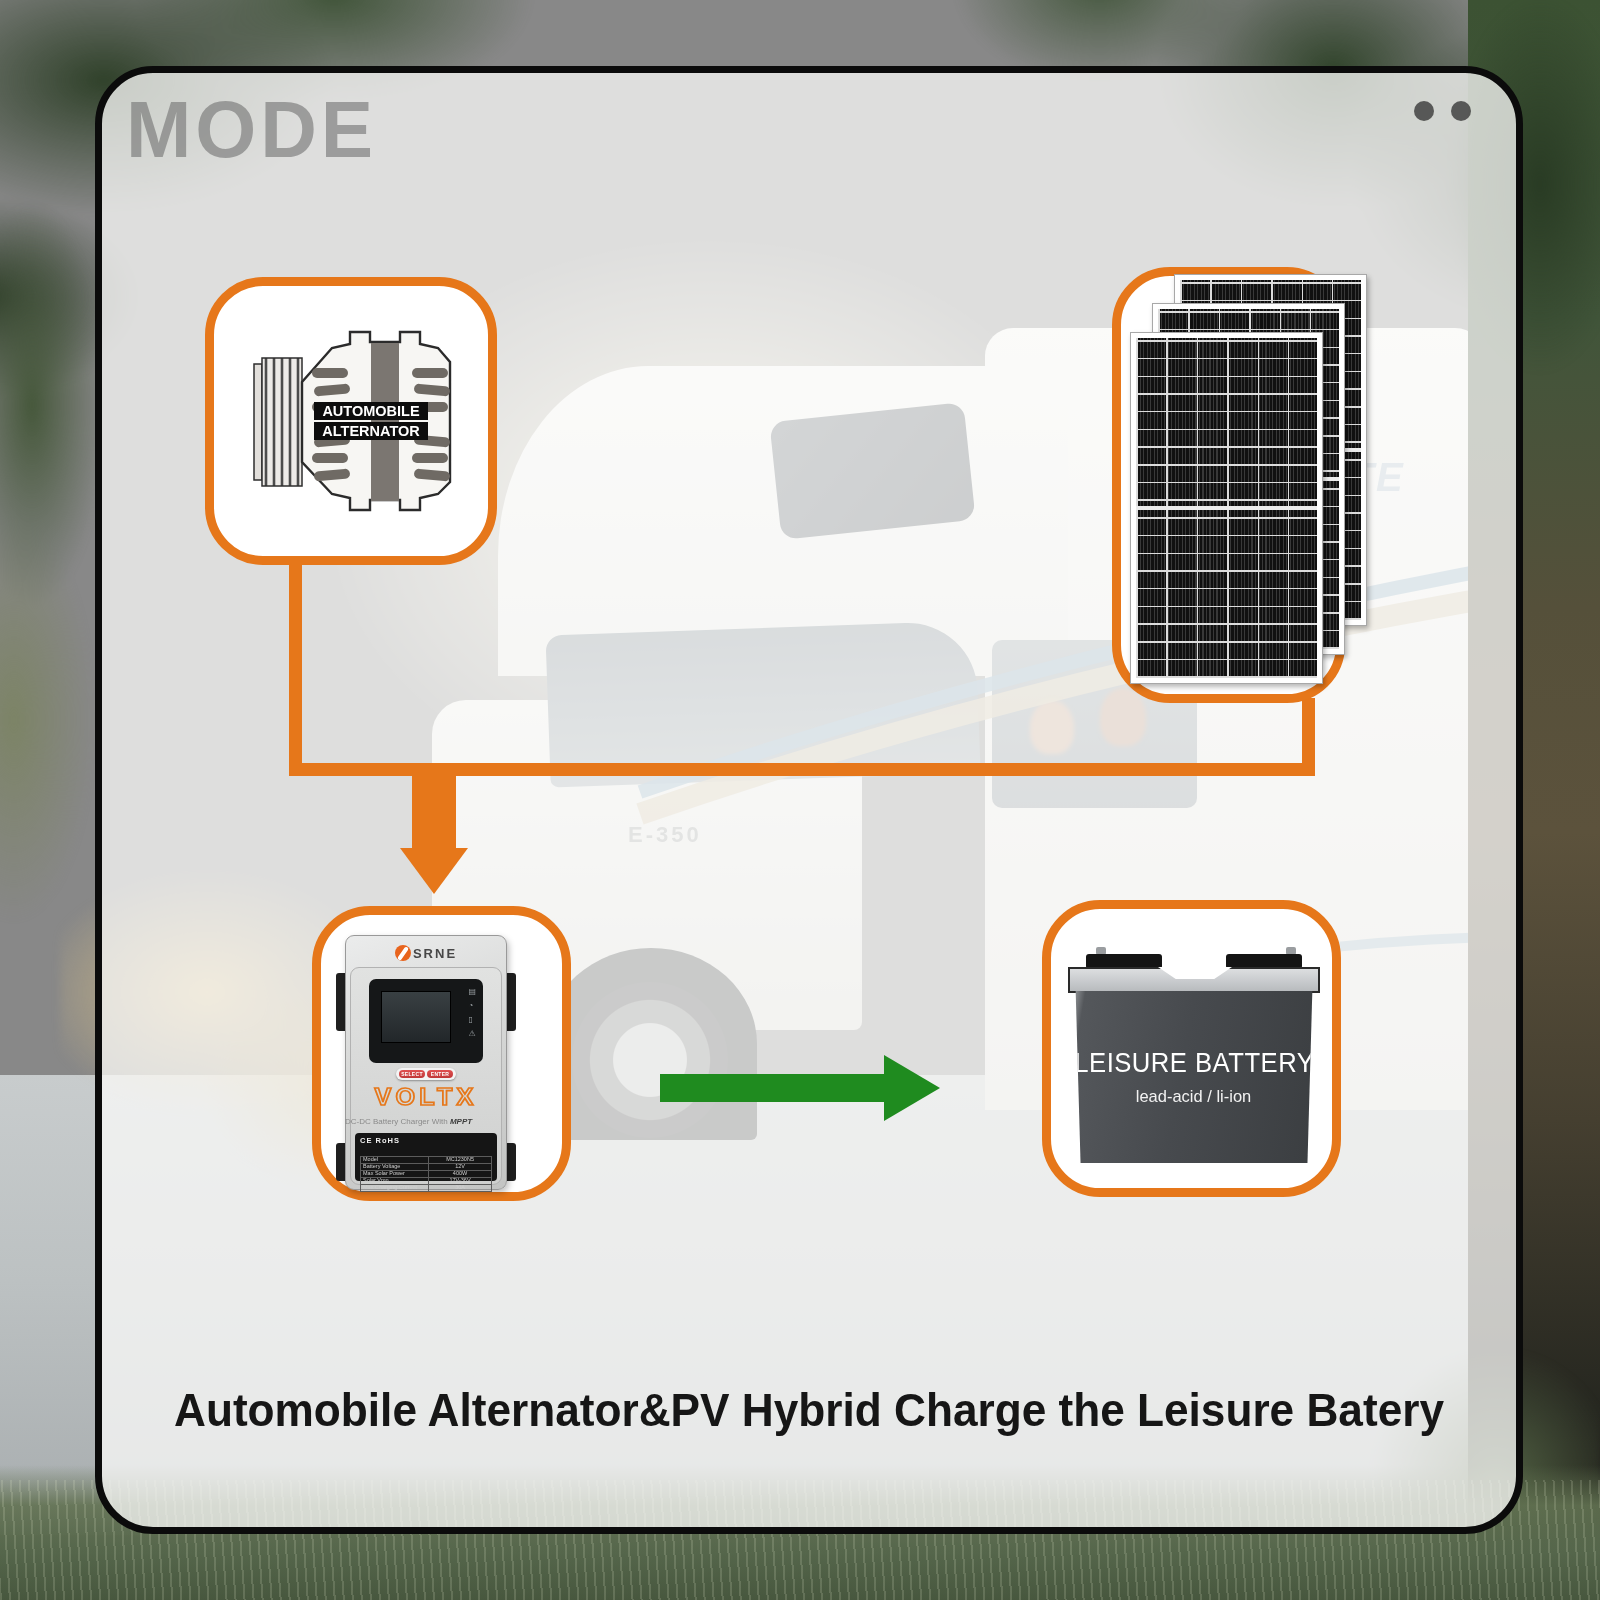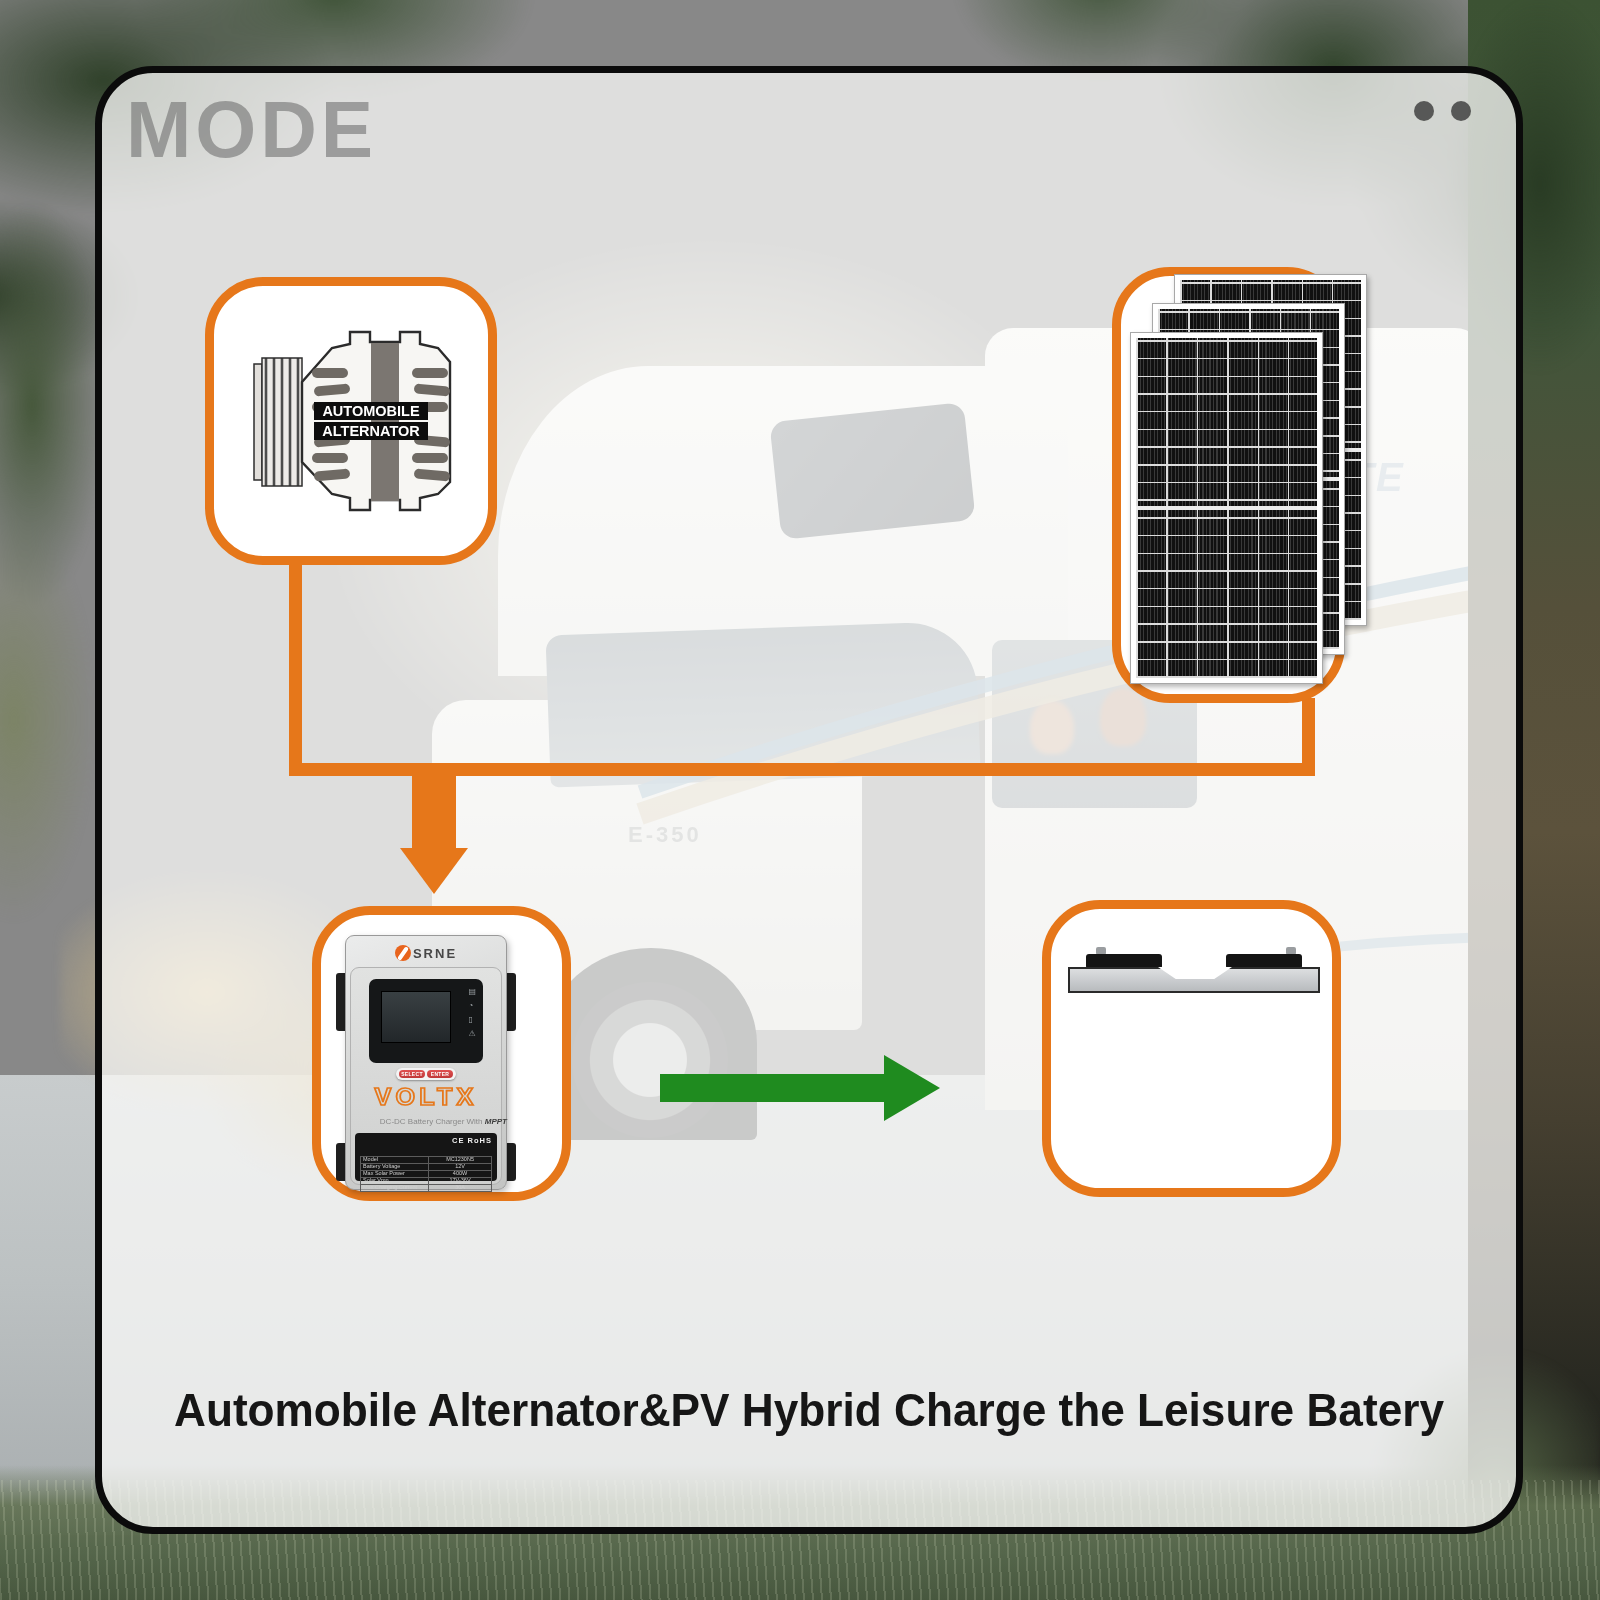--- a/index.html
+++ b/index.html
@@ -88,25 +88,25 @@
            background:linear-gradient(180deg,#394043,#22272a);}
   .scr-icons{position:absolute;right:7px;top:9px;display:flex;flex-direction:column;gap:6px;
              font-size:8px;color:#9aa0a3;line-height:1;}
   .chg-pill{position:absolute;left:51px;top:133px;width:60px;height:12px;background:#f4f4f4;border-radius:6px;
             box-shadow:0 1px 2px rgba(0,0,0,.35);display:flex;align-items:center;justify-content:center;gap:2px;}
   .chg-btn{width:26px;height:8px;border-radius:4px;background:linear-gradient(#e05050,#c03838);
            color:#fff;font-size:5px;font-weight:bold;display:flex;align-items:center;justify-content:center;letter-spacing:.3px;}
   .voltx{position:absolute;left:0;top:148px;width:100%;text-align:center;font-size:24px;font-weight:800;
          letter-spacing:4px;color:#e6771a;-webkit-text-fill-color:transparent;-webkit-text-stroke:1.7px #e6771a;
          transform:scaleX(1.05);}
-  .chg-tagline{position:absolute;left:0;top:182px;width:100%;text-align:right;font-size:8px;color:#8a8a8a;}
+  .chg-tagline{position:absolute;left:0;top:182px;width:100%;text-align:left;font-size:8px;color:#8a8a8a;}
   .chg-tagline b{color:#3c3c3c;font-style:italic;}
   .chg-label{position:absolute;left:10px;top:198px;width:142px;height:48px;background:#151515;border-radius:4px;
              padding:3px 5px;box-sizing:border-box;}
-  .chg-cert{text-align:right;color:#f0f0f0;font-size:7.5px;font-weight:bold;letter-spacing:1px;margin-bottom:11px;}
+  .chg-cert{text-align:left;color:#f0f0f0;font-size:7.5px;font-weight:bold;letter-spacing:1px;margin-bottom:11px;}
   .chg-label table{width:100%;border-collapse:collapse;}
   .chg-label td{border:1px solid #5c5c5c;font-size:5.5px;line-height:1;height:6px;color:#cfcfcf;padding:0 2px;}
   .chg-label td:first-child{width:52%;}
   .chg-label td:last-child{text-align:center;}
 
   
   .bat-term{background:#141414;border-radius:3px;z-index:5;}
   .bat-screw{width:10px;height:8px;background:#9a9da0;border-radius:2px;z-index:5;}
   .bat-band{background:linear-gradient(180deg,#dcdee0,#b8bbbe);border:2px solid #2a2a2a;box-sizing:border-box;z-index:5;}
   .bat-notch{background:#fff;clip-path:polygon(0 0,100% 0,76% 100%,24% 100%);z-index:6;}
@@ -283,16 +283,20 @@
     </div>
   </div>
 
   <div class="abs node" style="left:1042px;top:900px;width:299px;height:297px;"></div>
   <div class="abs bat-screw" style="left:1096px;top:947px;"></div>
   <div class="abs bat-screw" style="left:1286px;top:947px;"></div>
   <div class="abs bat-term" style="left:1086px;top:954px;width:76px;height:15px;"></div>
   <div class="abs bat-term" style="left:1226px;top:954px;width:76px;height:15px;"></div>
   <div class="abs bat-band" style="left:1068px;top:967px;width:252px;height:26px;"></div>
   <div class="abs bat-notch" style="left:1158px;top:967px;width:74px;height:12px;"></div>
+  <div class="abs bat-body" style="left:1072px;top:991px;width:244px;height:172px;">
+    <div class="bat-title">LEISURE BATTERY</div>
+    <div class="bat-sub">lead-acid / li-ion</div>
+  </div>
 
   <div class="abs caption">Automobile Alternator&amp;PV Hybrid Charge the Leisure Batery</div>
 
 </div>
 
 </body></html>

